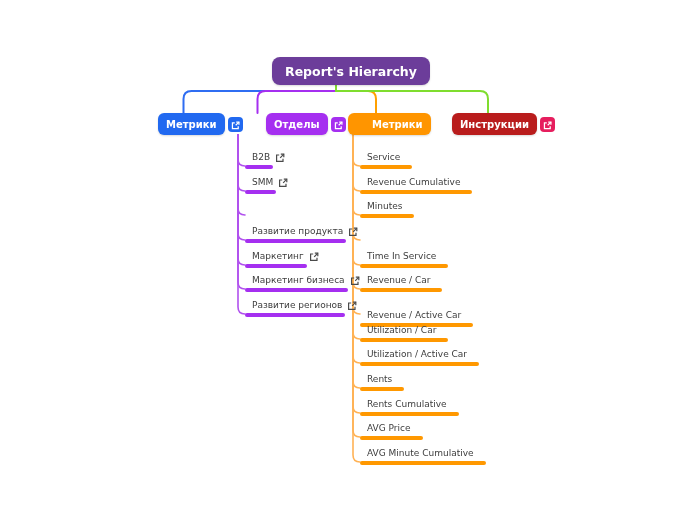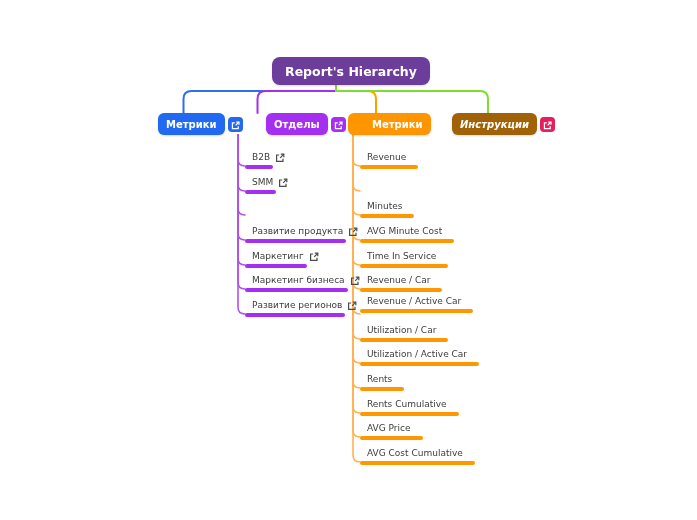--- a/index.html
+++ b/index.html
@@ -12,21 +12,21 @@
     color:#ffffff;font-weight:bold;white-space:nowrap;display:flex;align-items:center;
     box-shadow:0 1px 2px rgba(0,0,0,0.15);
   }
   .root-wrap{position:absolute;left:272px;top:57px;z-index:2;}
   .root-pill{height:28px;padding:0 13px;border-radius:8px;font-size:12.5px;background:#6c3d9a;}
   .branch{position:absolute;top:113px;display:flex;align-items:center;gap:3px;z-index:2;}
   .branch-pill{height:22px;padding:0 8px;border-radius:6px;font-size:10px;}
   .b-reports{left:158px;}   .b-reports .branch-pill{background:#2169f0;}
   .b-departments{left:231px;padding-left:35px;} .b-departments .branch-pill{background:#a52ff0;}
   .b-metrics{left:348px;}   .b-metrics .branch-pill{background:#ff9500;padding-left:24px;}
-  .b-instructions{left:452px;} .b-instructions .branch-pill{background:#a16207;font-style:italic;}
+  .b-instructions{left:452px;} .b-instructions .branch-pill{background:#b91c1c;}
   .link-btn{
     width:15px;height:15px;border-radius:4px;display:flex;align-items:center;justify-content:center;
     cursor:pointer;flex:0 0 auto;
   }
   .b-reports .link-btn{background:#2169f0;}
   .b-departments .link-btn{background:#a52ff0;}
   .b-instructions .link-btn{background:#e61e5e;}
   .leaf{position:absolute;z-index:1;display:flex;flex-direction:column;cursor:pointer;}
   .leaf-row{display:flex;align-items:flex-end;gap:5px;padding:0 3px 2px 7px;
     font-size:9px;line-height:12px;color:#3d3d3d;white-space:nowrap;}
@@ -206,49 +206,49 @@
             <path d="M5.8,1.2 H8.8 V4.2"></path>
             <path d="M8.8,1.2 L5.2,4.8"></path>
           </svg>
         </span>
       </div>
     <div class="leaf-bar"></div>
   </div>
 
   <div class="leaf metric" style="left:360px;top:151px">
     <div class="leaf-row">
-        <span>Revenue</span>
+        <span>Service</span>
+      </div>
+    <div class="leaf-bar"></div>
+  </div>
+  <div class="leaf metric" style="left:360px;top:176px">
+    <div class="leaf-row">
+        <span>Revenue Cumulative</span>
       </div>
     <div class="leaf-bar"></div>
   </div>
   <div class="leaf metric" style="left:360px;top:200px">
     <div class="leaf-row">
         <span>Minutes</span>
       </div>
     <div class="leaf-bar"></div>
   </div>
-  <div class="leaf metric" style="left:360px;top:225px">
-    <div class="leaf-row">
-        <span>AVG Minute Cost</span>
-      </div>
-    <div class="leaf-bar"></div>
-  </div>
   <div class="leaf metric" style="left:360px;top:250px">
     <div class="leaf-row">
         <span>Time In Service</span>
       </div>
     <div class="leaf-bar"></div>
   </div>
   <div class="leaf metric" style="left:360px;top:274px">
     <div class="leaf-row">
         <span>Revenue / Car</span>
       </div>
     <div class="leaf-bar"></div>
   </div>
-  <div class="leaf metric" style="left:360px;top:295px">
+  <div class="leaf metric" style="left:360px;top:309px">
     <div class="leaf-row">
         <span>Revenue / Active Car</span>
       </div>
     <div class="leaf-bar"></div>
   </div>
   <div class="leaf metric" style="left:360px;top:324px">
     <div class="leaf-row">
         <span>Utilization / Car</span>
       </div>
     <div class="leaf-bar"></div>
@@ -272,18 +272,18 @@
     <div class="leaf-bar"></div>
   </div>
   <div class="leaf metric" style="left:360px;top:422px">
     <div class="leaf-row">
         <span>AVG Price</span>
       </div>
     <div class="leaf-bar"></div>
   </div>
   <div class="leaf metric" style="left:360px;top:447px">
     <div class="leaf-row">
-        <span>AVG Cost Cumulative</span>
+        <span>AVG Minute Cumulative</span>
       </div>
     <div class="leaf-bar"></div>
   </div>
 
 </div>
 
 </body></html>

